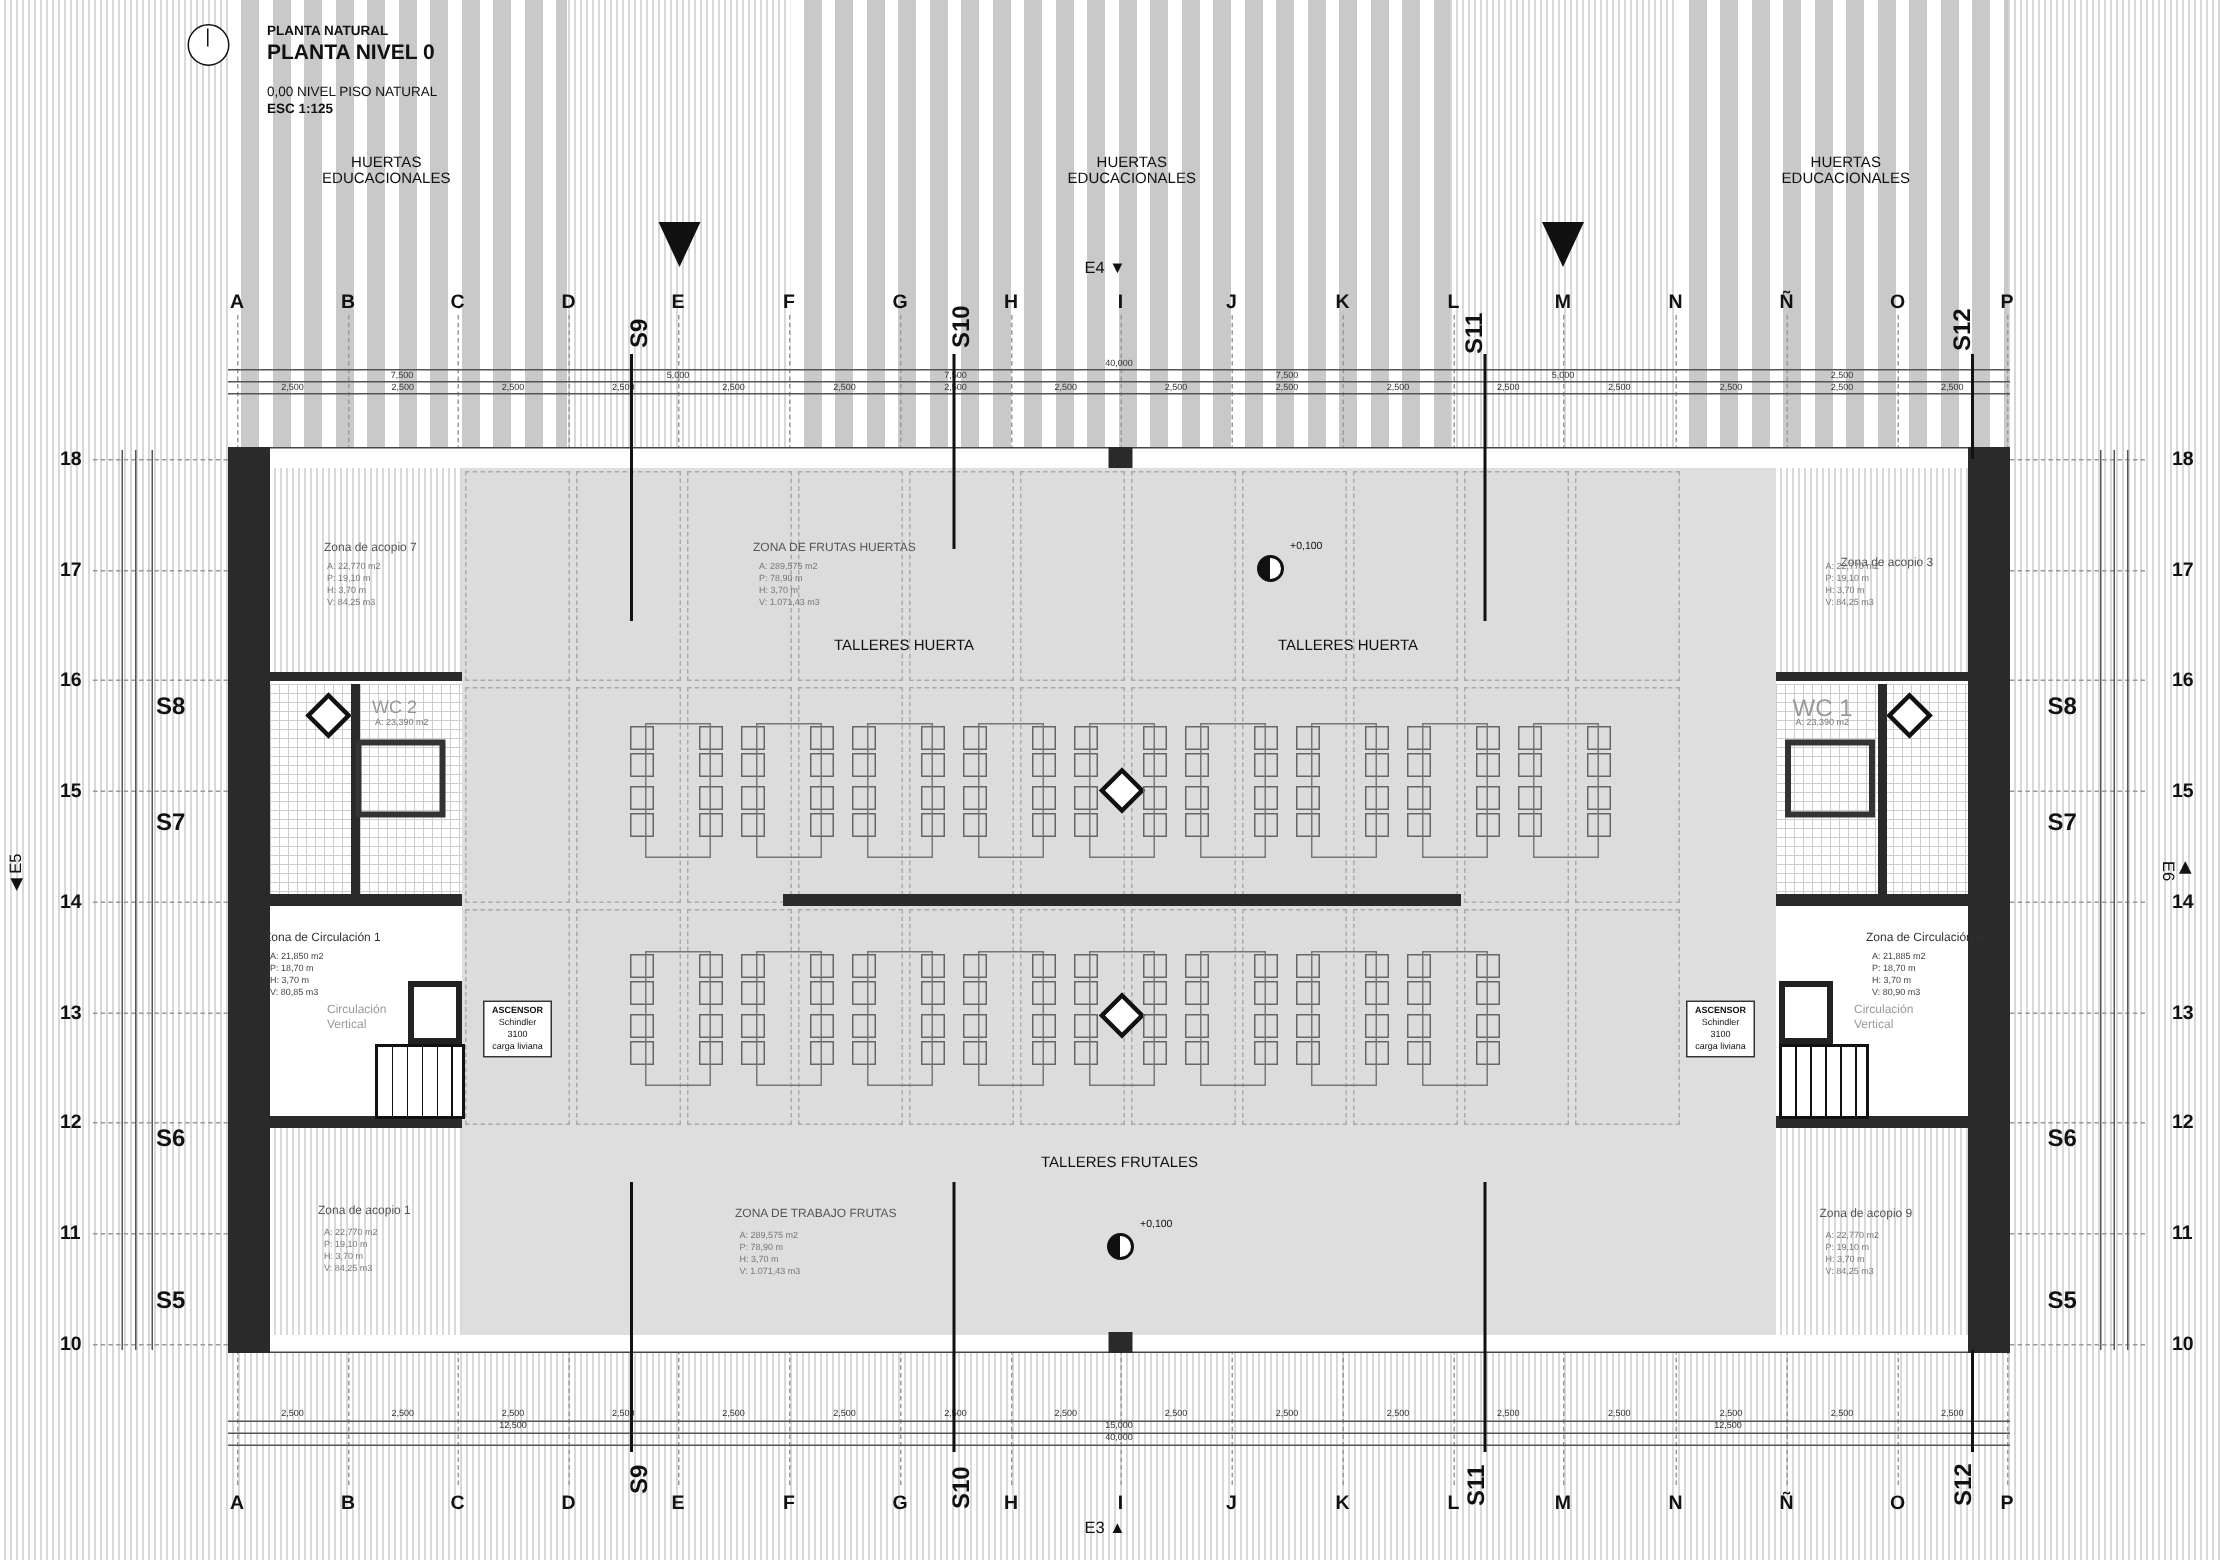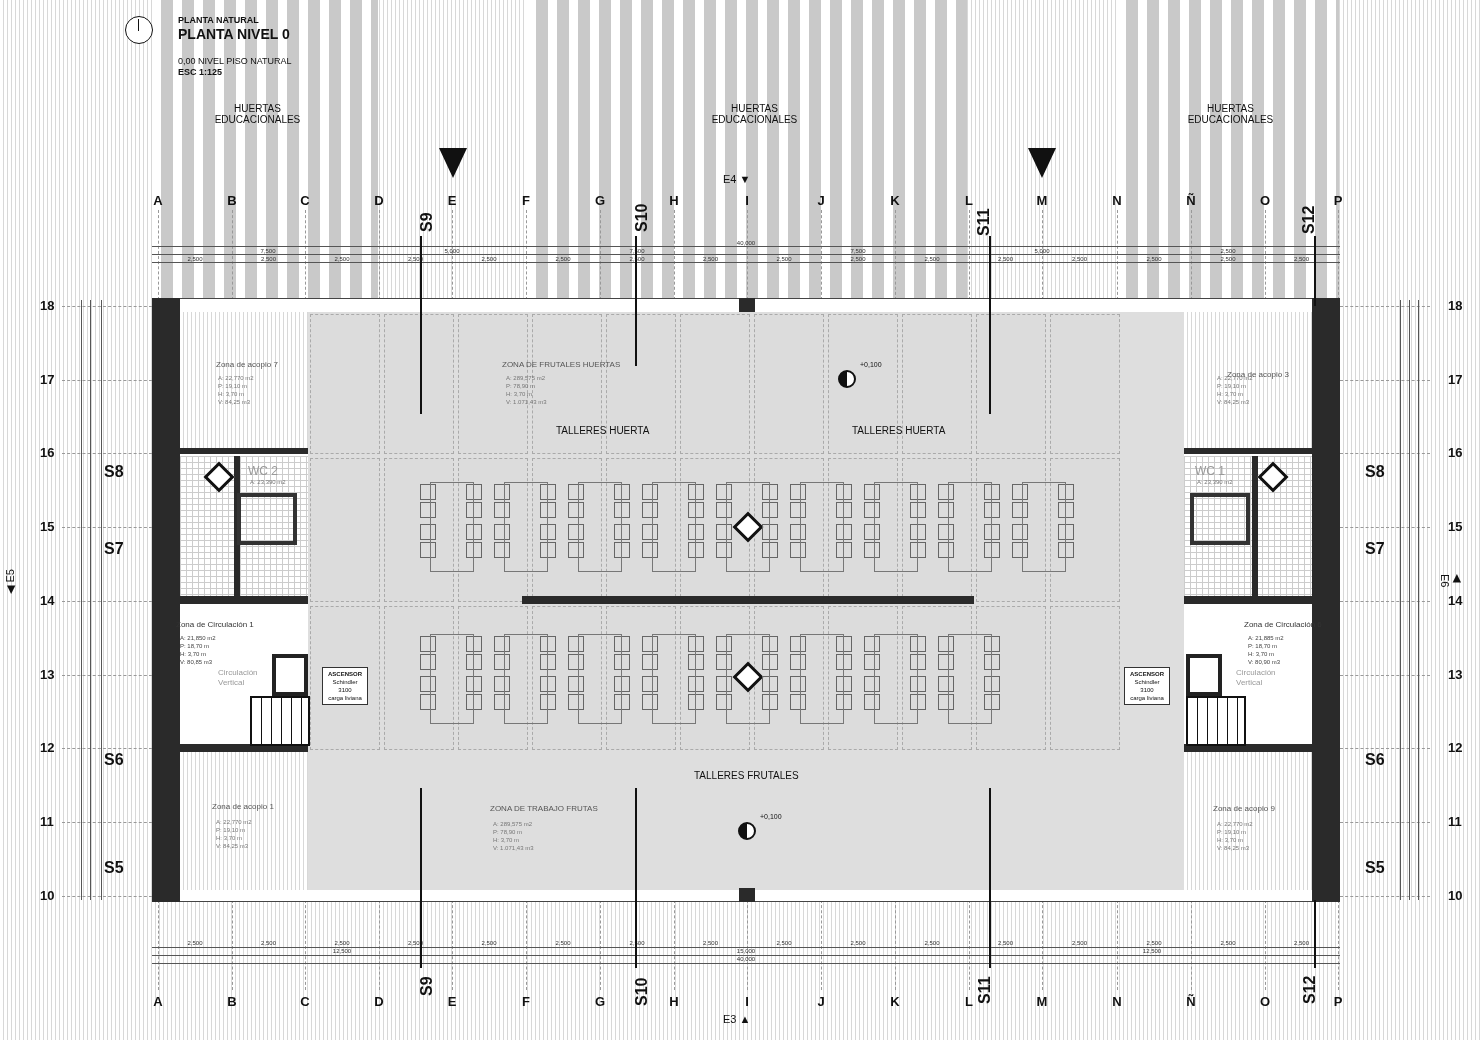--- a/index.html
+++ b/index.html
@@ -336,33 +336,33 @@
 <div class="room-title" style="left:1215px;top:370px;margin-left:12px;">Zona de acopio 3</div>
 <div class="room-data" style="left:1217px;top:374px;">A: 22,770 m2
 P: 19,10 m
 H: 3,70 m
 V: 84,25 m3</div>
 <div class="room-title" style="left:1213px;top:804px;">Zona de acopio 9</div>
 <div class="room-data" style="left:1217px;top:820px;">A: 22,770 m2
 P: 19,10 m
 H: 3,70 m
 V: 84,25 m3</div>
-<div class="room-title" style="left:502px;top:360px;">ZONA DE FRUTALES HUERTAS</div>
+<div class="room-title" style="left:502px;top:360px;">ZONA DE FRUTAS HUERTAS</div>
 <div class="room-data" style="left:506px;top:374px;">A: 289,575 m2
 P: 78,90 m
 H: 3,70 m
 V: 1.071,43 m3</div>
 <div class="room-title" style="left:490px;top:804px;">ZONA DE TRABAJO FRUTAS</div>
 <div class="room-data" style="left:493px;top:820px;">A: 289,575 m2
 P: 78,90 m
 H: 3,70 m
 V: 1.071,43 m3</div>
 <div class="room-title" style="left:248px;top:464px;font-size:12px;color:#999;">WC 2</div>
 <div class="room-data" style="left:250px;top:478px;">A: 23,390 m2</div>
-<div class="room-title" style="left:1195px;top:464px;font-size:12px;color:#999;">WC 1</div>
+<div class="room-title" style="left:1195px;top:464px;font-size:16px;color:#999;">WC 1</div>
 <div class="room-data" style="left:1197px;top:478px;">A: 23,390 m2</div>
 <div class="room-title" style="left:176px;top:620px;color:#333;">Zona de Circulación 1</div>
 <div class="room-data" style="left:180px;top:634px;color:#444;">A: 21,850 m2
 P: 18,70 m
 H: 3,70 m
 V: 80,85 m3</div>
 <div class="room-data" style="left:218px;top:668px;font-size:8px;line-height:10px;color:#999;">Circulación
 Vertical</div>
 <div class="room-title" style="left:1244px;top:620px;color:#333;">Zona de Circulación 6</div>
 <div class="room-data" style="left:1248px;top:634px;color:#444;">A: 21,885 m2

